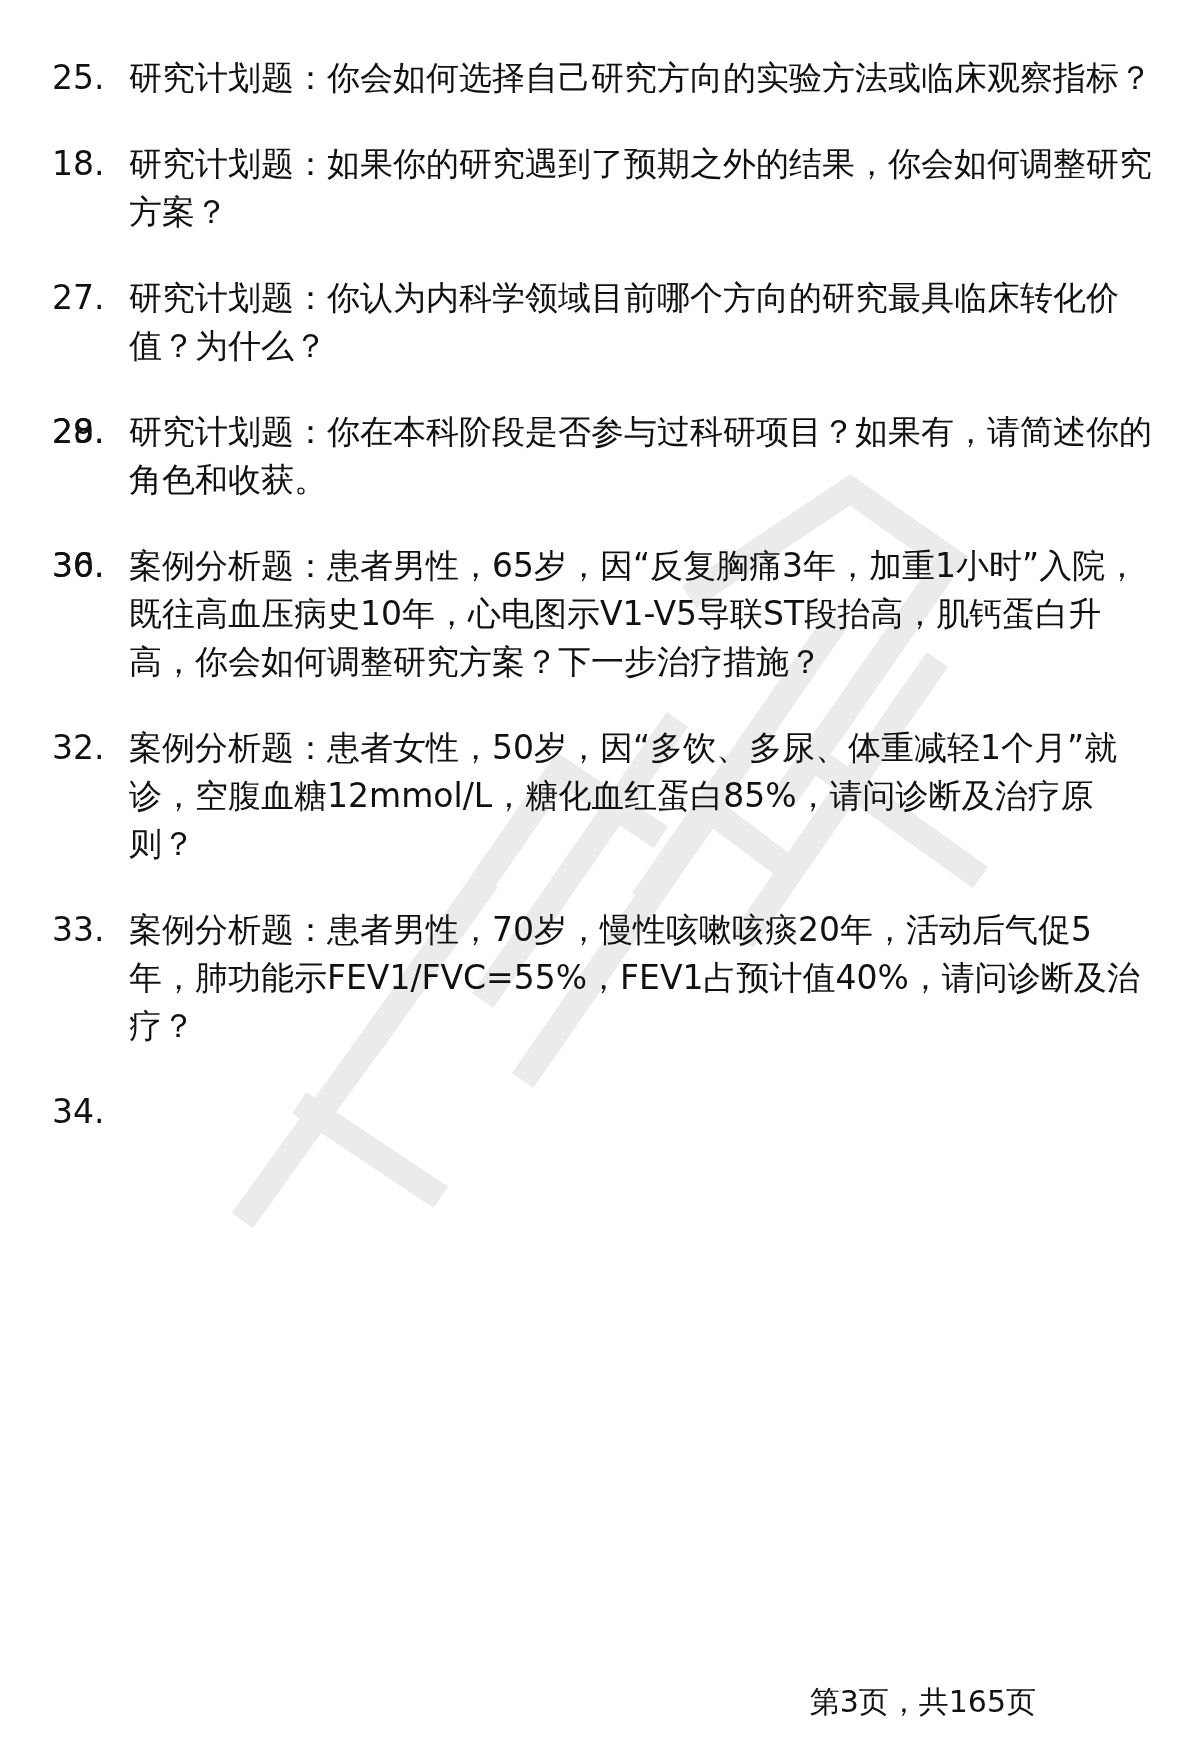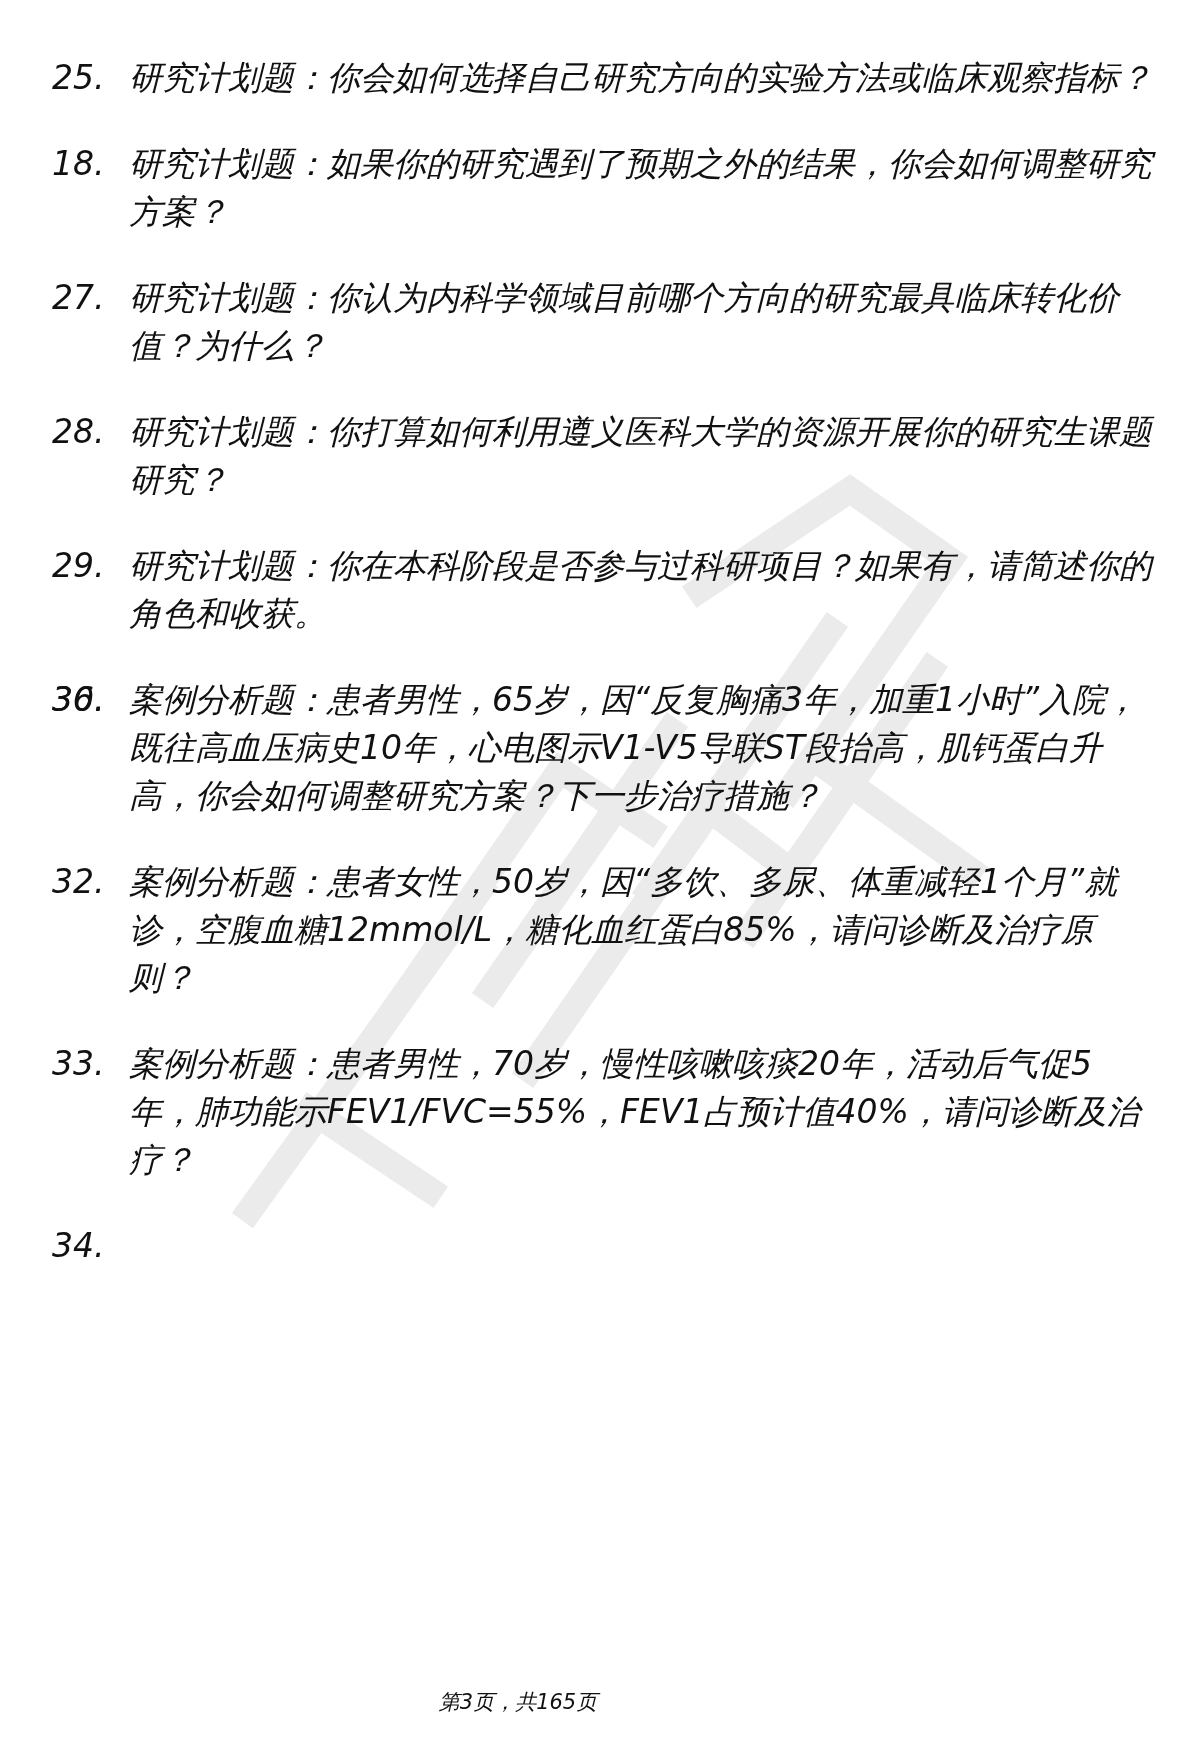--- a/index.html
+++ b/index.html
@@ -24,21 +24,20 @@
       pointer-events: none;
       z-index: 0;
     }
     .page {
       position: absolute;
       left: 0;
       top: 0;
       width: 1200px;
       height: 1755px;
       z-index: 1;
-      font-style: italic;
     }
     .q-list {
       position: absolute;
       left: 0;
       top: 54px;
       width: 1200px;
       margin: 0;
       padding: 0;
       list-style: none;
     }
@@ -59,22 +58,22 @@
     }
     .q-text {
       display: block;
       word-break: break-all;
     }
     .footer {
       position: absolute;
       left: 0;
       width: 1036px;
       top: 1682px;
-      text-align: center;
-      font-size: 21px;
+      text-align: right;
+      font-size: 30px;
       line-height: 40px;
     }
   </style>
 </head>
 <body>
 
 <svg class="watermark" viewBox="0 0 760 760" xmlns="http://www.w3.org/2000/svg">
   <g fill="none" stroke="#ebebeb" stroke-width="26" stroke-linecap="square">
     <path d="M20 740 L250 420"></path>
     <path d="M80 640 L200 720"></path>
@@ -97,21 +96,20 @@
     <li class="q-item">
       <span class="q-num">18.</span>
       <span class="q-text">研究计划题：如果你的研究遇到了预期之外的结果，你会如何调整研究方案？</span>
     </li>
     <li class="q-item">
       <span class="q-num">27.</span>
       <span class="q-text">研究计划题：你认为内科学领域目前哪个方向的研究最具临床转化价值？为什么？</span>
     </li>
     <li class="q-item">
       <span class="q-num">28.</span>
-      <span class="q-text">研究计划题：你打算如何利用遵义医科大学的资源开展你的研究生课题研究？</span>
     </li>
     <li class="q-item">
       <span class="q-num">29.</span>
       <span class="q-text">研究计划题：你在本科阶段是否参与过科研项目？如果有，请简述你的角色和收获。</span>
     </li>
     <li class="q-item">
       <span class="q-num">30.</span>
     </li>
     <li class="q-item">
       <span class="q-num">36.</span>

